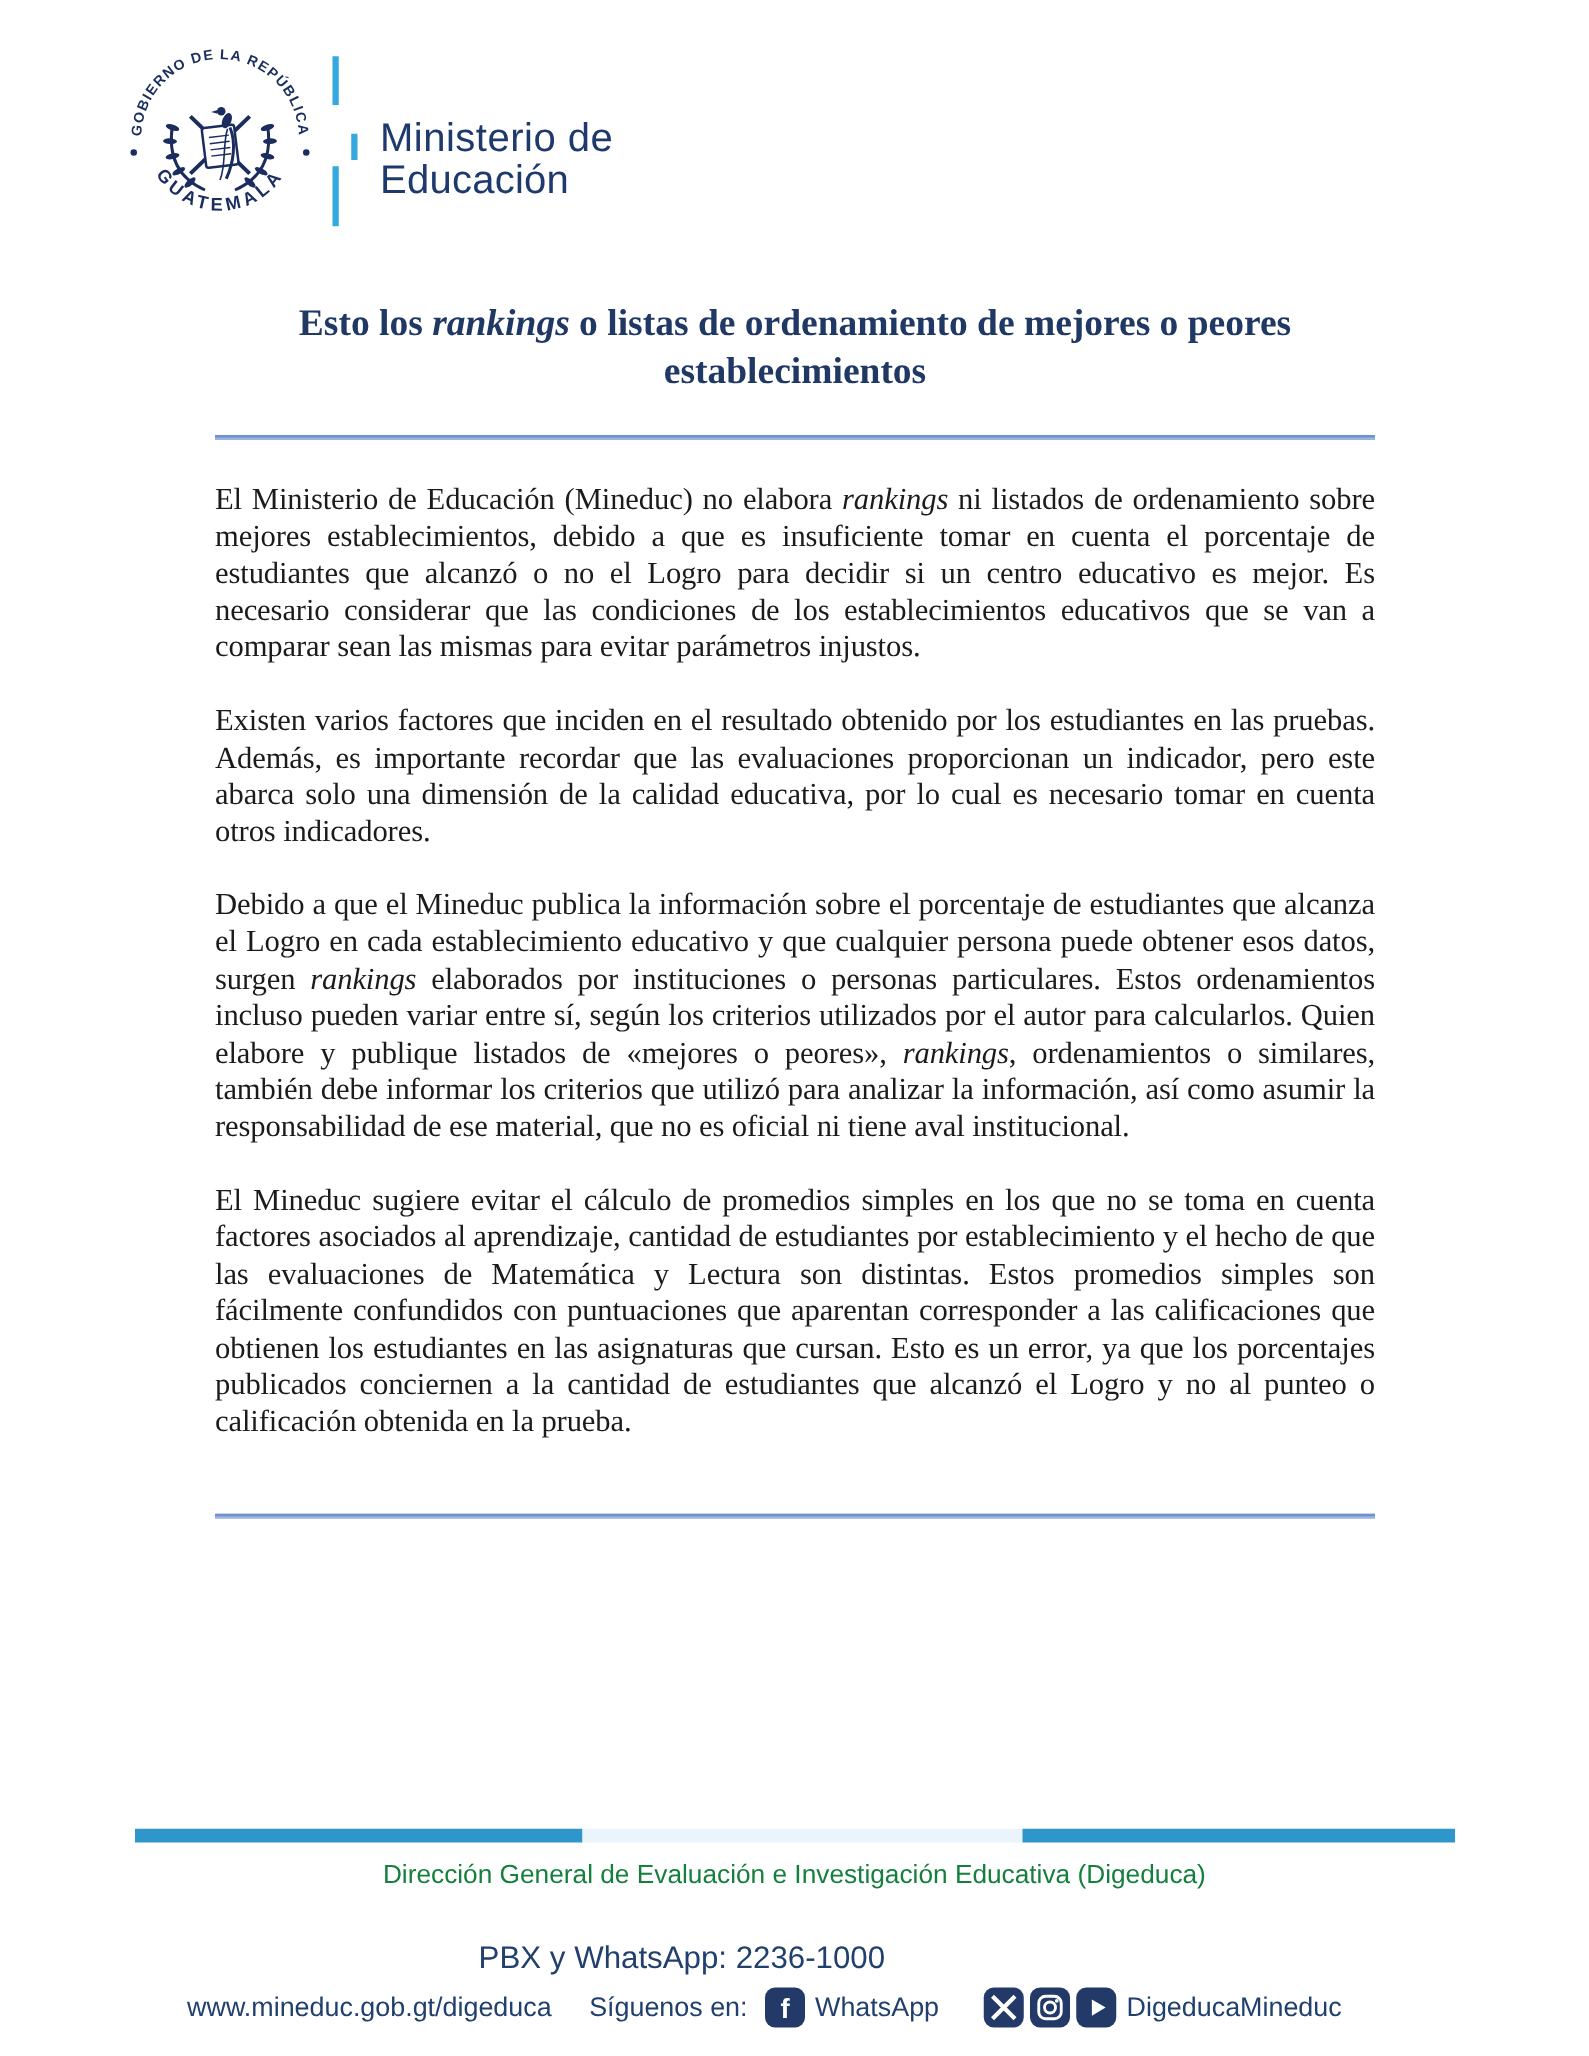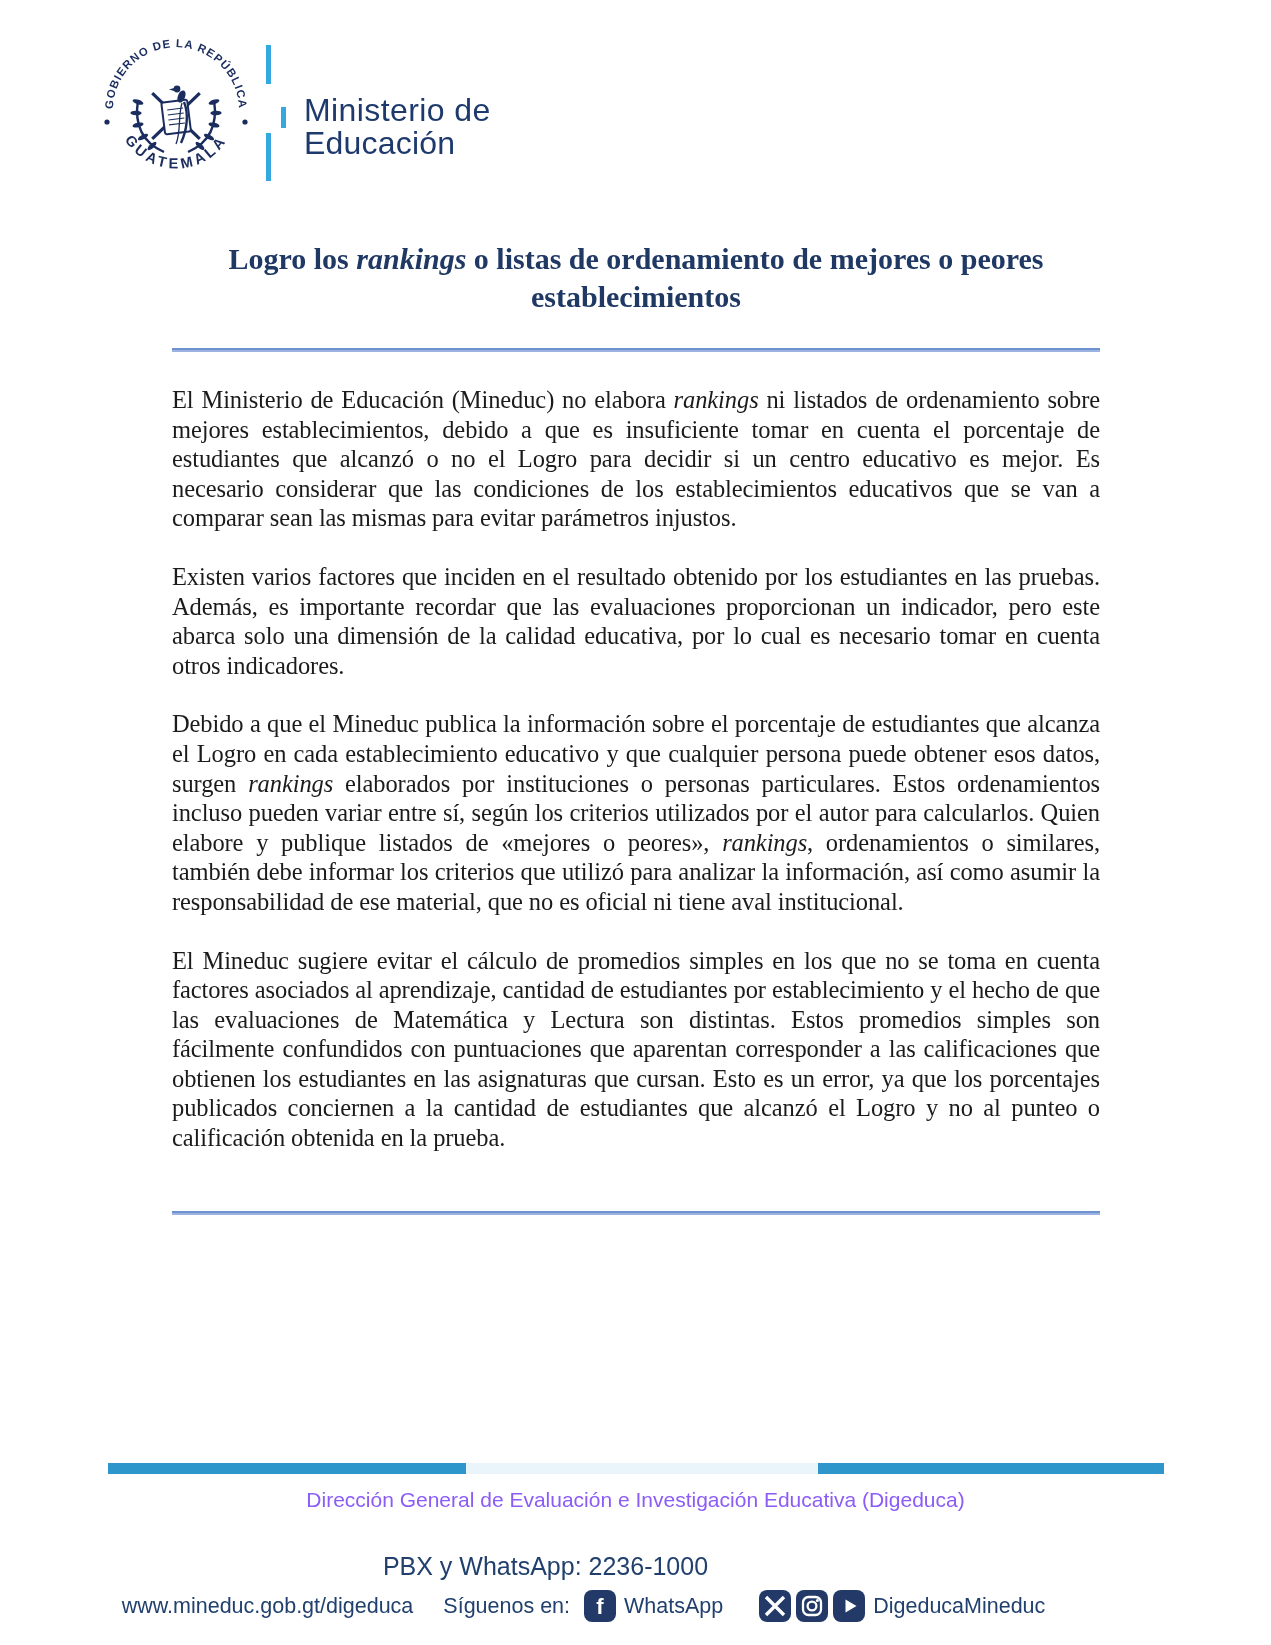--- a/index.html
+++ b/index.html
@@ -56,35 +56,36 @@
   
   .footer-bar{position:absolute;top:1463px;left:108px;width:1056px;height:11px;display:flex;}
   .footer-bar .b1{width:358px;background:#2e96cb;}
   .footer-bar .b2{width:352px;background:#e9f4fb;}
   .footer-bar .b3{flex:1;background:#2e96cb;}
 
   .footer-text{
     position:absolute;top:1484px;left:0;width:1271px;
     text-align:center;
     font-family:"Liberation Sans", sans-serif;
-    color:#8b5cf6;
+    color:#15803d;
     font-size:21px;line-height:31px;
   }
   .pbx-line{
     position:absolute;top:1552px;left:0;width:1091px;
     text-align:center;
     font-family:"Liberation Sans", sans-serif;
     color:#21406e;font-size:25px;
   }
   .links-row{
     position:absolute;top:1590px;left:0;width:1167px;
     display:flex;justify-content:center;align-items:center;
     font-family:"Liberation Sans", sans-serif;
     color:#21406e;font-size:21.5px;
     white-space:nowrap;
+    padding-left:28px;
   }
   .links-row .gap-lg{margin-left:30px;}
   .links-row .gap-md{margin-left:14px;}
   .links-row .gap-sm{margin-left:8px;}
   .links-row .gap-xl{margin-left:36px;}
   .sq{
     width:32px;height:32px;border-radius:8px;
     background:#233a68;
     display:inline-flex;align-items:center;justify-content:center;
     flex:0 0 auto;
@@ -166,21 +167,21 @@
         <span class="seg s3"></span>
     </div>
 
     <div class="brand-text">
       <div class="l1">Ministerio de</div>
       <div class="l2">Educación</div>
     </div>
   </div>
 
   <div class="content">
-    <h1 class="doc-title"><span>Logro los </span><em>rankings</em><span> o listas de ordenamiento de mejores o peores establecimientos</span></h1>
+    <h1 class="doc-title"><span>Esto los </span><em>rankings</em><span> o listas de ordenamiento de mejores o peores establecimientos</span></h1>
 
     <div class="rule"></div>
 
     <p class="body-par first"><span>El Ministerio de Educación (Mineduc) no elabora </span><em>rankings</em><span> ni listados de ordenamiento sobre mejores establecimientos, debido a que es insuficiente tomar en cuenta el porcentaje de estudiantes que alcanzó o no el Logro para decidir si un centro educativo es mejor. Es necesario considerar que las condiciones de los establecimientos educativos que se van a comparar sean las mismas para evitar parámetros injustos.</span></p>
     <p class="body-par"><span>Existen varios factores que inciden en el resultado obtenido por los estudiantes en las pruebas. Además, es importante recordar que las evaluaciones proporcionan un indicador, pero este abarca solo una dimensión de la calidad educativa, por lo cual es necesario tomar en cuenta otros indicadores.</span></p>
     <p class="body-par"><span>Debido a que el Mineduc publica la información sobre el porcentaje de estudiantes que alcanza el Logro en cada establecimiento educativo y que cualquier persona puede obtener esos datos, surgen </span><em>rankings</em><span> elaborados por instituciones o personas particulares. Estos ordenamientos incluso pueden variar entre sí, según los criterios utilizados por el autor para calcularlos. Quien elabore y publique listados de «mejores o peores», </span><em>rankings</em><span>, ordenamientos o similares, también debe informar los criterios que utilizó para analizar la información, así como asumir la responsabilidad de ese material, que no es oficial ni tiene aval institucional.</span></p>
     <p class="body-par"><span>El Mineduc sugiere evitar el cálculo de promedios simples en los que no se toma en cuenta factores asociados al aprendizaje, cantidad de estudiantes por establecimiento y el hecho de que las evaluaciones de Matemática y Lectura son distintas. Estos promedios simples son fácilmente confundidos con puntuaciones que aparentan corresponder a las calificaciones que obtienen los estudiantes en las asignaturas que cursan. Esto es un error, ya que los porcentajes publicados conciernen a la cantidad de estudiantes que alcanzó el Logro y no al punteo o calificación obtenida en la prueba.</span></p>
 
     <div class="rule rule2"></div>
 

